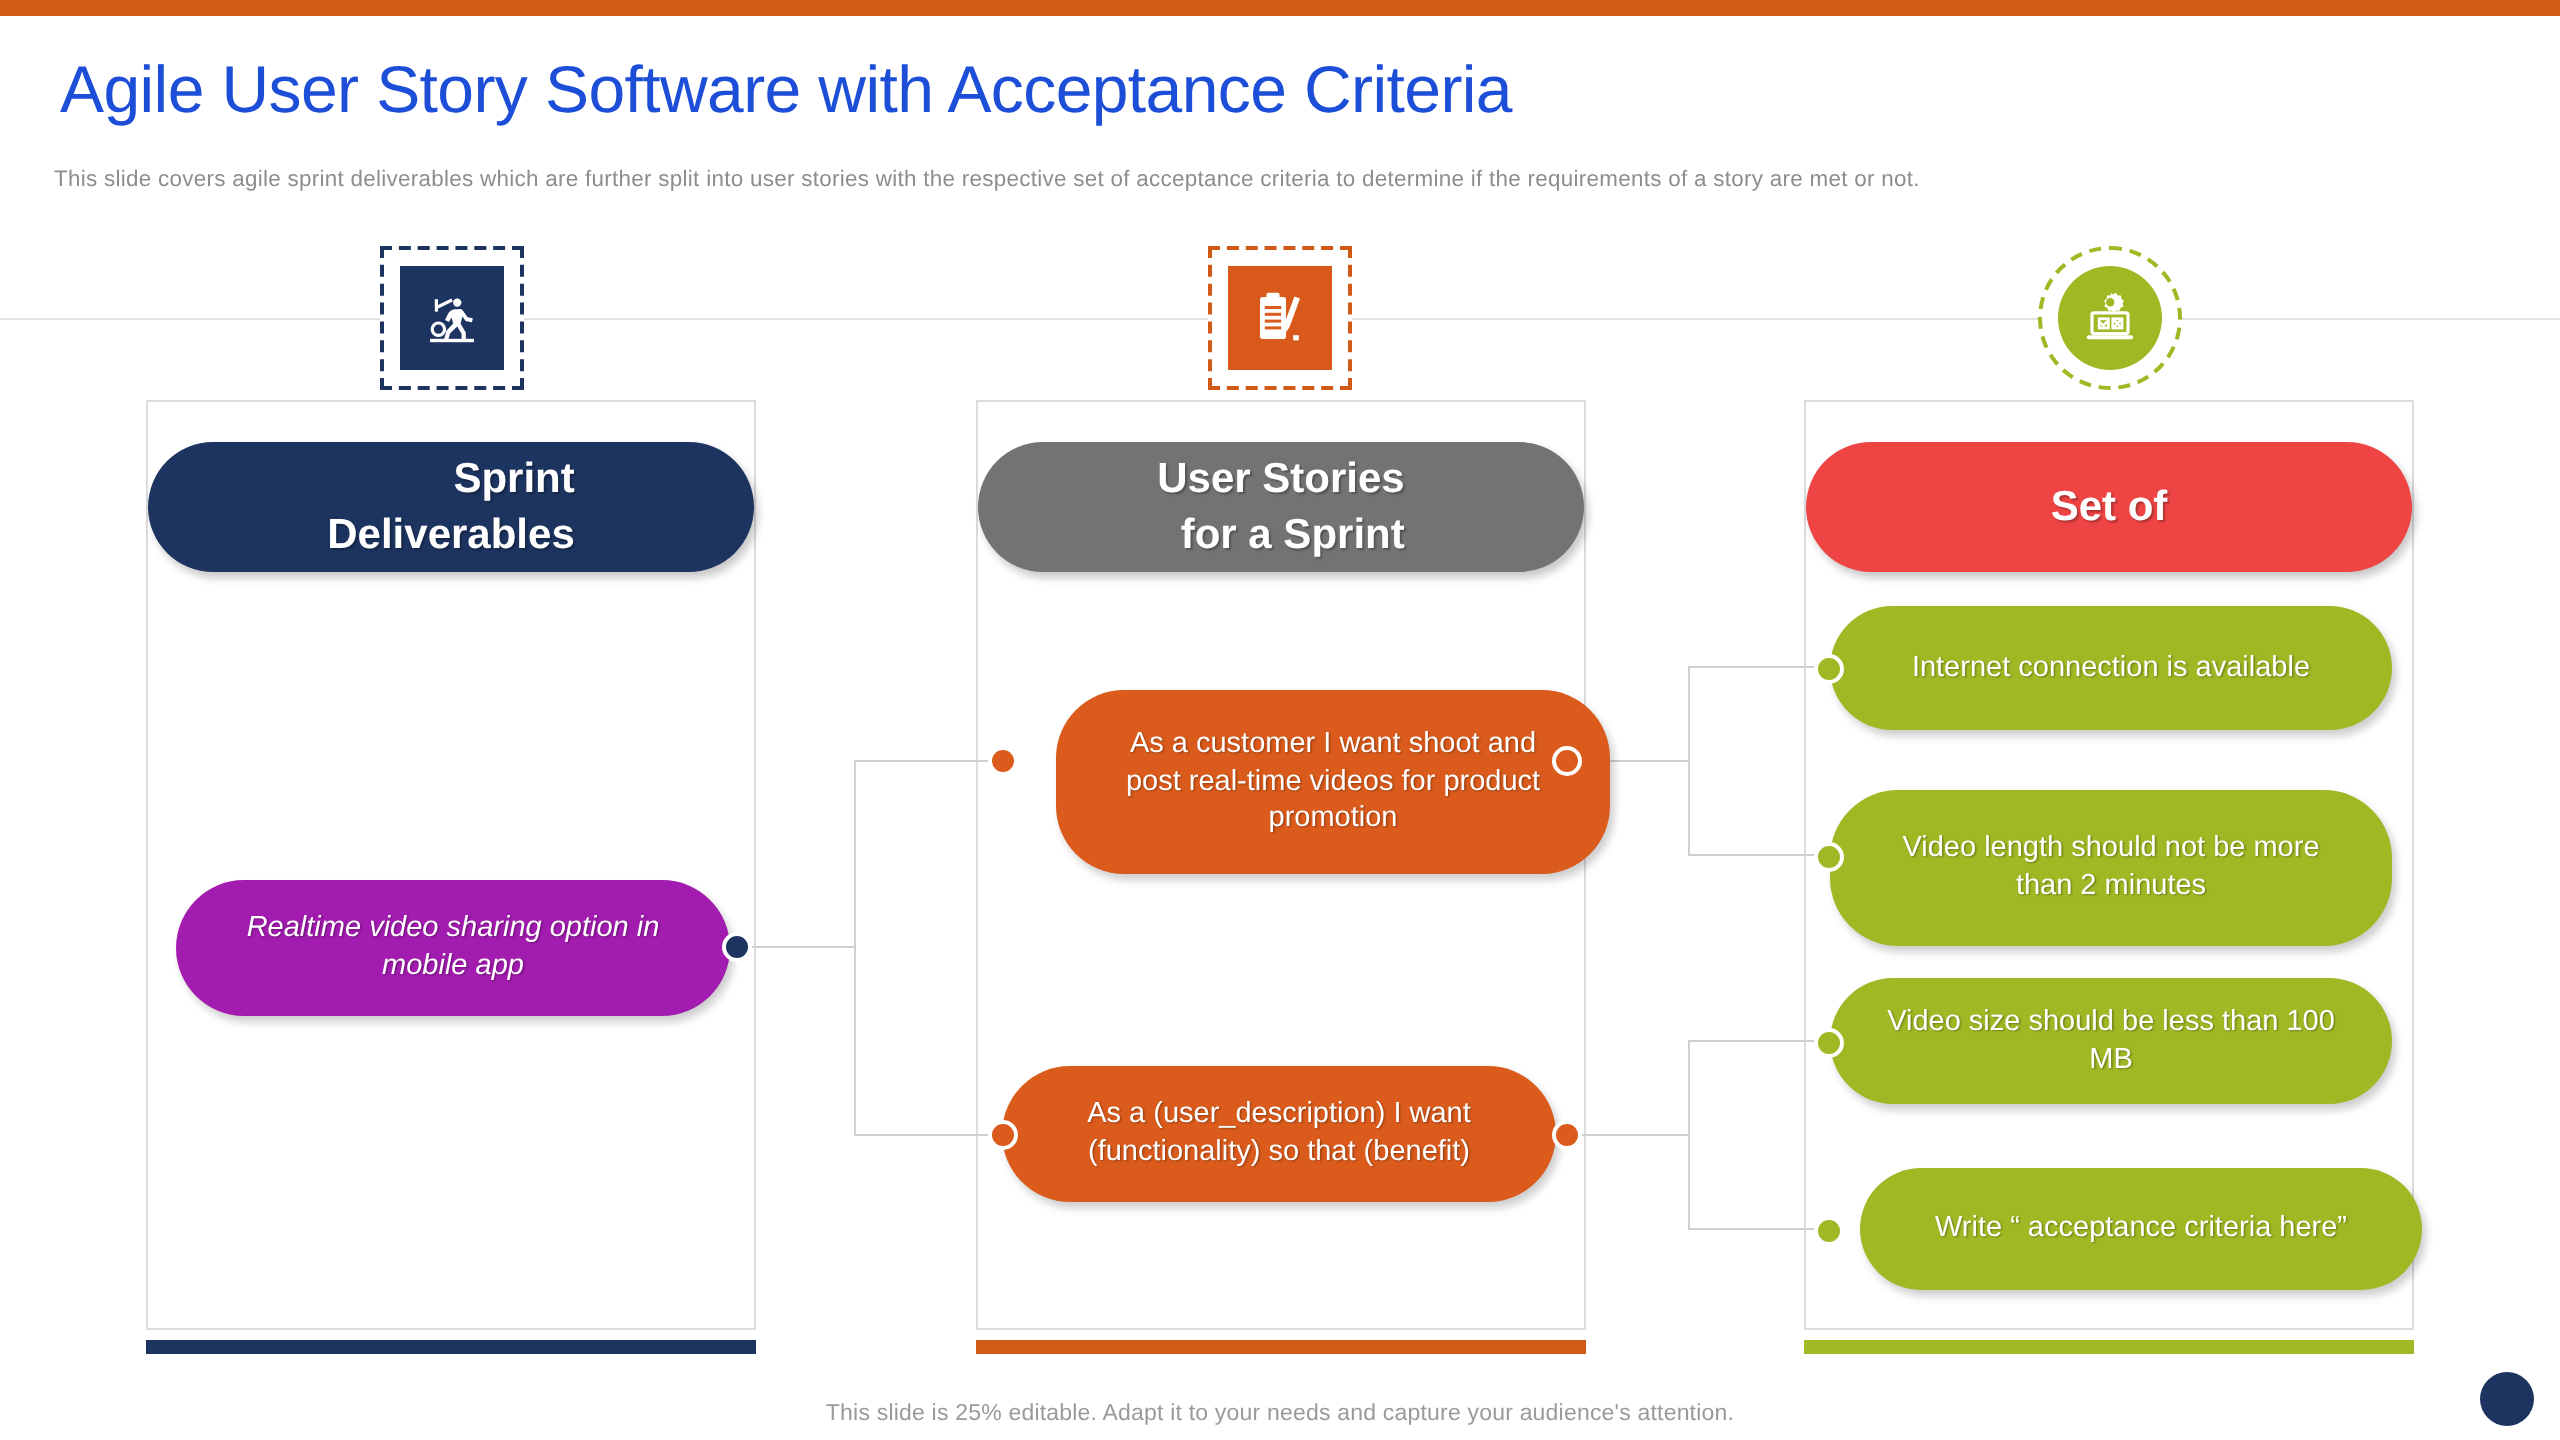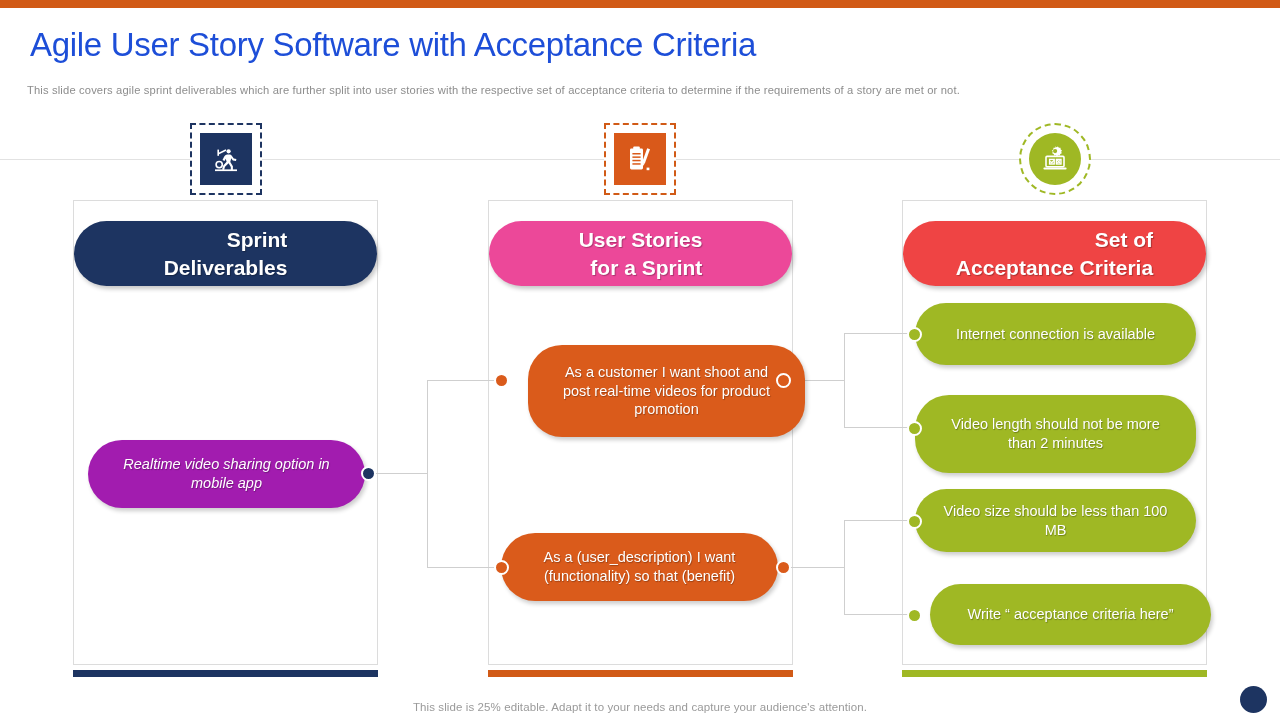--- a/index.html
+++ b/index.html
@@ -48,21 +48,21 @@
 
   
   .header-pill{
     position:absolute;border-radius:40px;display:flex;align-items:center;justify-content:center;
     text-align:right;color:#ffffff;font-weight:bold;font-size:21px;line-height:1.33;
     box-shadow:2px 3px 4px rgba(0,0,0,0.22);
     text-shadow:1px 1px 1px rgba(0,0,0,0.28);
     box-sizing:border-box;padding:4px 12px;
   }
   #pill-sprint{left:74px;top:221px;width:303px;height:65px;background:#1d3461;}
-  #pill-stories{left:489px;top:221px;width:303px;height:65px;background:#ec4899;}
+  #pill-stories{left:489px;top:221px;width:303px;height:65px;background:#737373;}
   #pill-criteria{left:903px;top:221px;width:303px;height:65px;background:#ef4444;}
 
   
   .content-pill{
     position:absolute;border-radius:34px;display:flex;align-items:center;justify-content:center;
     text-align:center;color:#ffffff;font-size:14.5px;line-height:1.28;
     box-shadow:2px 3px 4px rgba(0,0,0,0.2);
     text-shadow:0.7px 0.7px 1px rgba(0,0,0,0.3);
     box-sizing:border-box;padding:6px 26px;
   }
@@ -203,21 +203,20 @@
 
 <div class="content-pill orange-pill" id="pill-story-1">
   <span>As a (user_description) I want (functionality) so that (benefit)</span>
 </div>
 <div class="node node-orange" style="left:494px;top:560px;"></div>
 <div class="node node-orange" style="left:776px;top:560px;"></div>
 
 <div class="header-pill" id="pill-criteria">
   <span>
     <span>Set of</span><br>
-    <span>Acceptance Criteria</span>
   </span>
 </div>
 
 <div class="content-pill green-pill" id="pill-criteria-0">
   <span>Internet connection is available</span>
 </div>
 <div class="node node-green" style="left:907px;top:327px;"></div>
 
 <div class="content-pill green-pill" id="pill-criteria-1">
   <span>Video length should not be more than 2 minutes</span>

